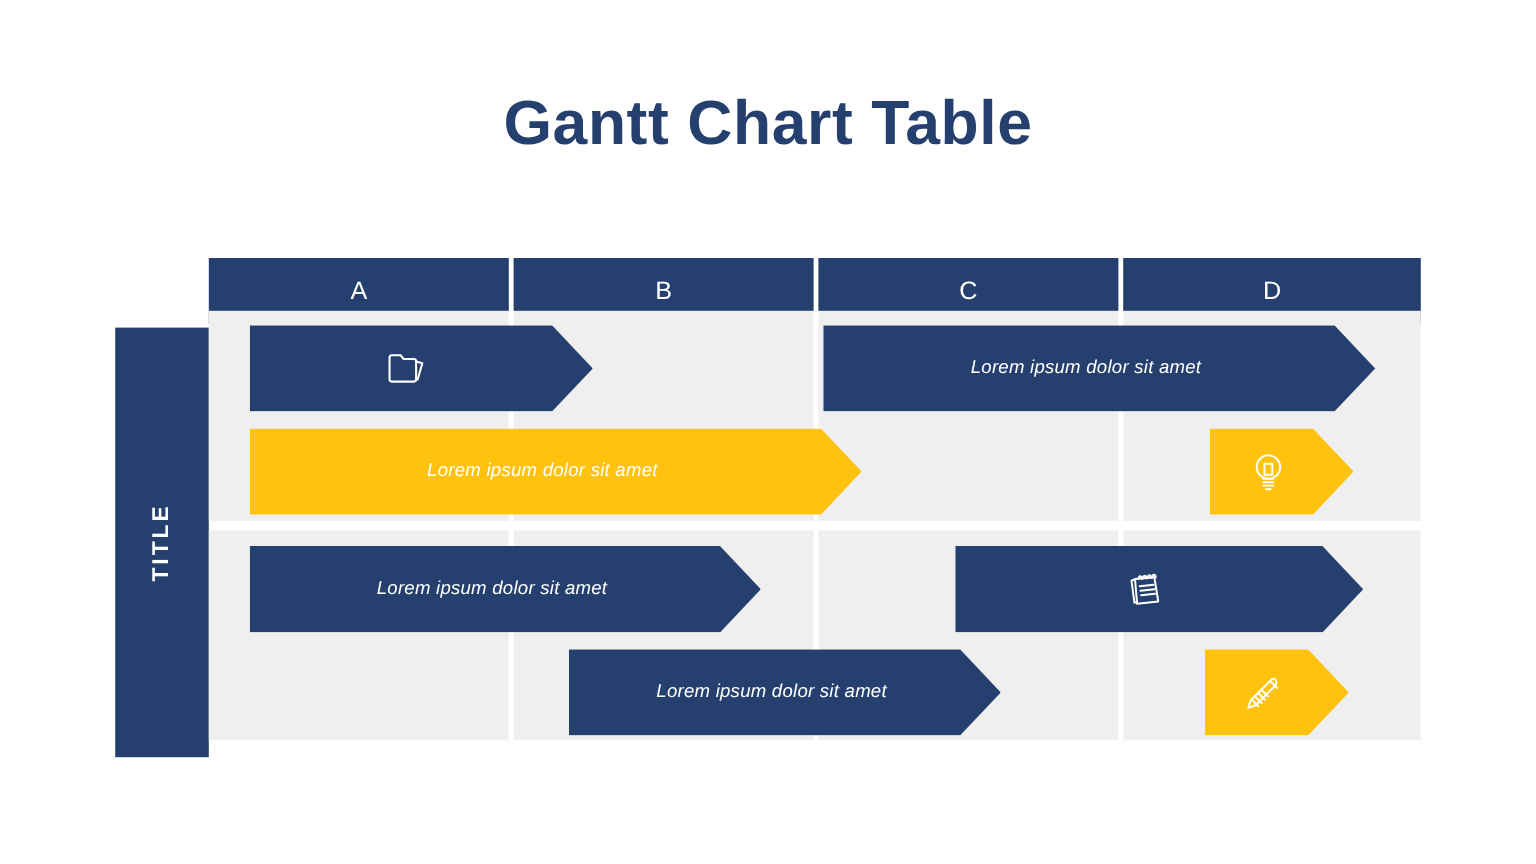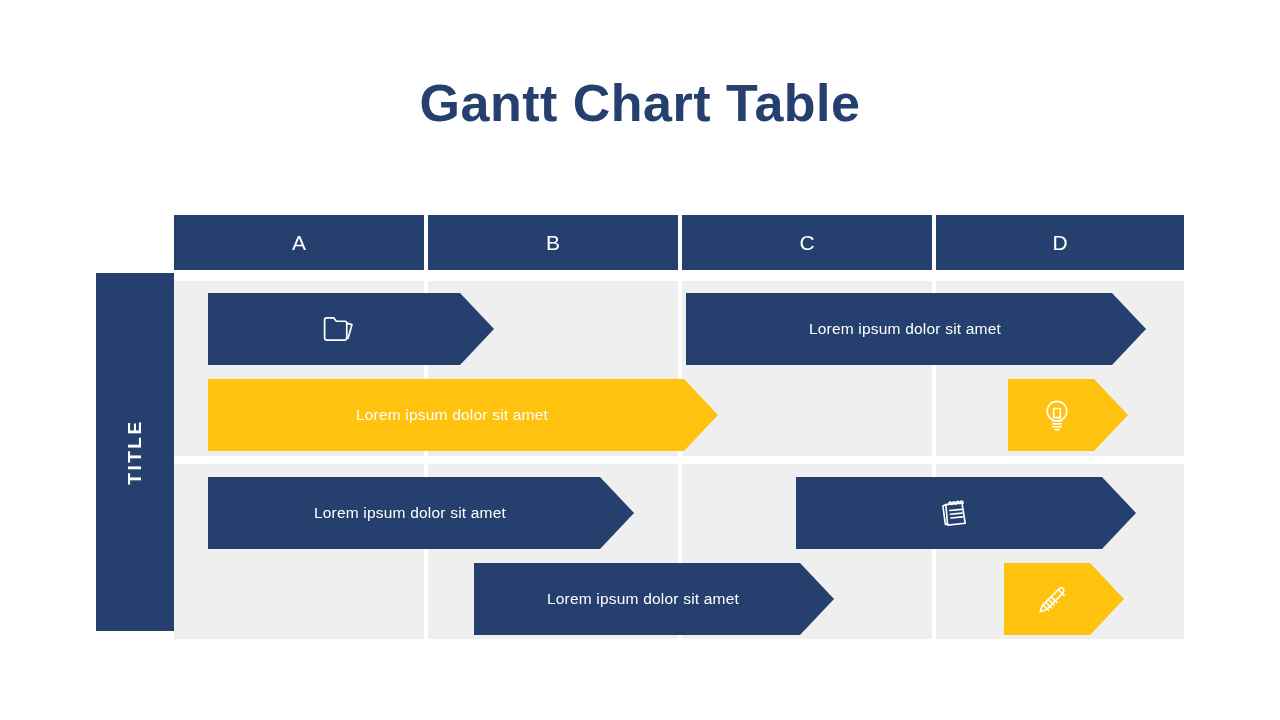--- a/index.html
+++ b/index.html
@@ -88,23 +88,24 @@
   }
   .head-cell.c0 { left: 0px;   width: 250px; }
   .head-cell.c1 { left: 254px; width: 250px; }
   .head-cell.c2 { left: 508px; width: 250px; }
   .head-cell.c3 { left: 762px; width: 248px; }
 
   
   .body {
     position: absolute;
     left: 78px;
-    top: 66px;
+    top: 44px;
     width: 1012px;
     height: 358px;
+    font-style: italic;
   }
 
   
   .band {
     position: absolute;
     left: 0;
     width: 1010px;
     height: 175px;
     background: #efefef;
   }

